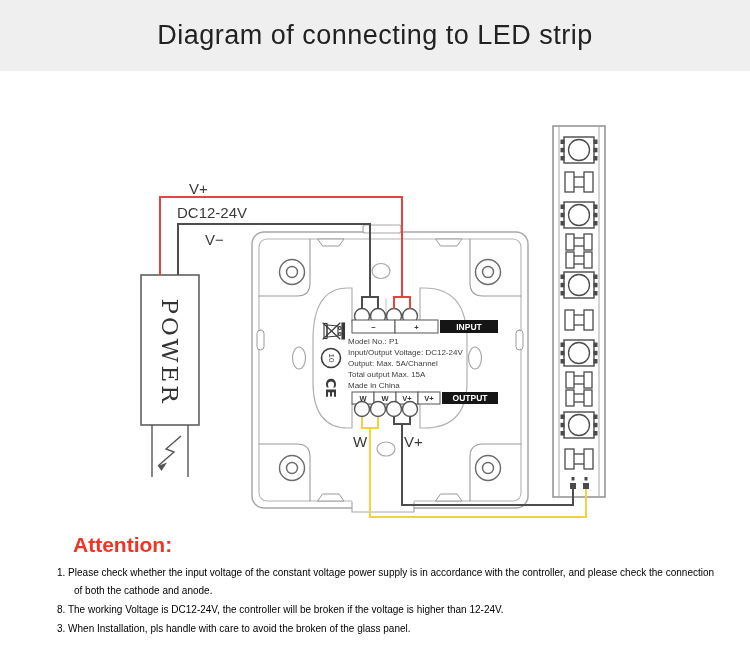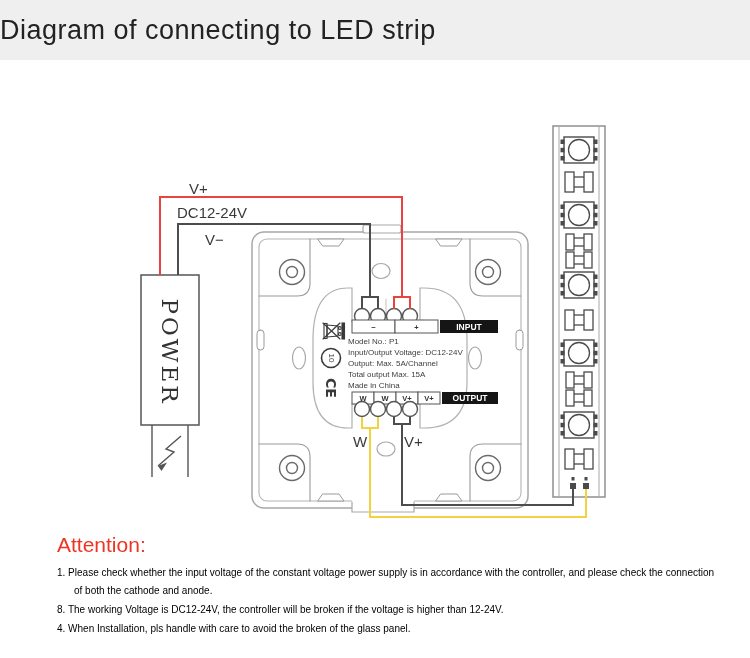--- a/index.html
+++ b/index.html
@@ -1,28 +1,28 @@
 <!DOCTYPE html>
 <html><head>
 <meta charset="utf-8">
 <style>
   html,body{margin:0;padding:0;}
   body{width:750px;height:658px;position:relative;background:#ffffff;overflow:hidden;
        font-family:"Liberation Sans",sans-serif;}
-  #header{position:absolute;left:0;top:0;width:750px;height:60px;background:#efefef;
-          display:flex;align-items:center;}
+  #header{position:absolute;left:0;top:0;width:750px;height:71px;background:#efefef;
+          display:flex;align-items:center;justify-content:center;}
   #header .title{font-size:27px;color:#222;letter-spacing:0.5px;}
   #diagram{position:absolute;left:0;top:0;}
   .wirelabel{font-size:15px;fill:#3a3a3a;font-family:"Liberation Sans",sans-serif;}
   .spec{font-size:8px;fill:#3d3d3d;font-family:"Liberation Sans",sans-serif;}
   .cell{font-size:7.5px;fill:#333;font-weight:bold;font-family:"Liberation Sans",sans-serif;}
   .badge{font-size:8.5px;fill:#fff;font-weight:bold;font-family:"Liberation Sans",sans-serif;}
   .power-txt{font-family:"DejaVu Serif","Liberation Serif",serif;font-size:23px;fill:#333;letter-spacing:3px;}
   #attention{position:absolute;left:57px;top:533px;width:660px;}
-  #attention h2{margin:0 0 7px 0;font-size:21px;font-weight:normal;color:#ee3524;}
+  #attention h2{margin:0 0 7px 16px;font-size:21px;font-weight:bold;color:#ee3524;}
   .attn-item{font-size:10px;line-height:18px;color:#000000;padding-left:17px;text-indent:-17px;margin-bottom:1px;}
 </style>
 </head>
 <body>
 
 <div id="header">
   <div class="title">Diagram of connecting to LED strip</div>
 </div>
 
 <svg id="diagram" width="750" height="658" viewBox="0 0 750 658">
@@ -281,14 +281,14 @@
   <text class="wirelabel" x="177" y="218">DC12-24V</text>
   <text class="wirelabel" x="205" y="245">V−</text>
   <text class="wirelabel" x="360" y="447" text-anchor="middle" fill="#f5a623">W</text>
   <text class="wirelabel" x="404" y="447">V+</text>
 </svg>
 
 <div id="attention">
   <h2>Attention:</h2>
   <div class="attn-item">1. Please check whether the input voltage of the constant voltage power supply is in accordance with the controller, and please check the connection of both the cathode and anode.</div>
   <div class="attn-item">8. The working Voltage is DC12-24V, the controller will be broken if the voltage is higher than 12-24V.</div>
-  <div class="attn-item">4. When Installation, pls handle with care to avoid the broken of the glass panel.</div>
+  <div class="attn-item">3. When Installation, pls handle with care to avoid the broken of the glass panel.</div>
 </div>
 
 </body></html>

